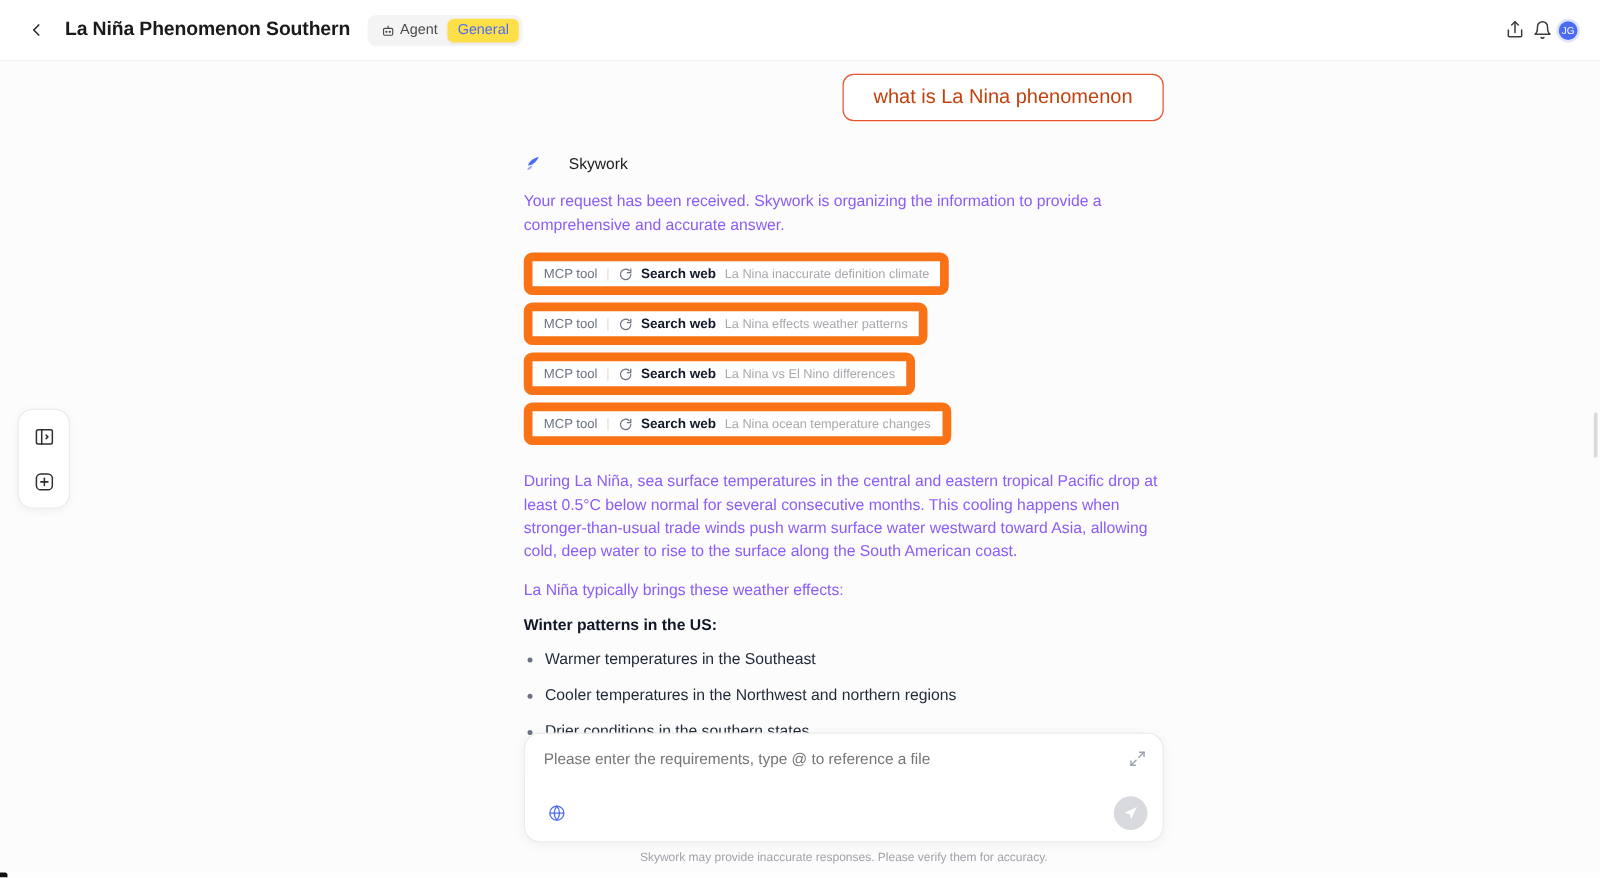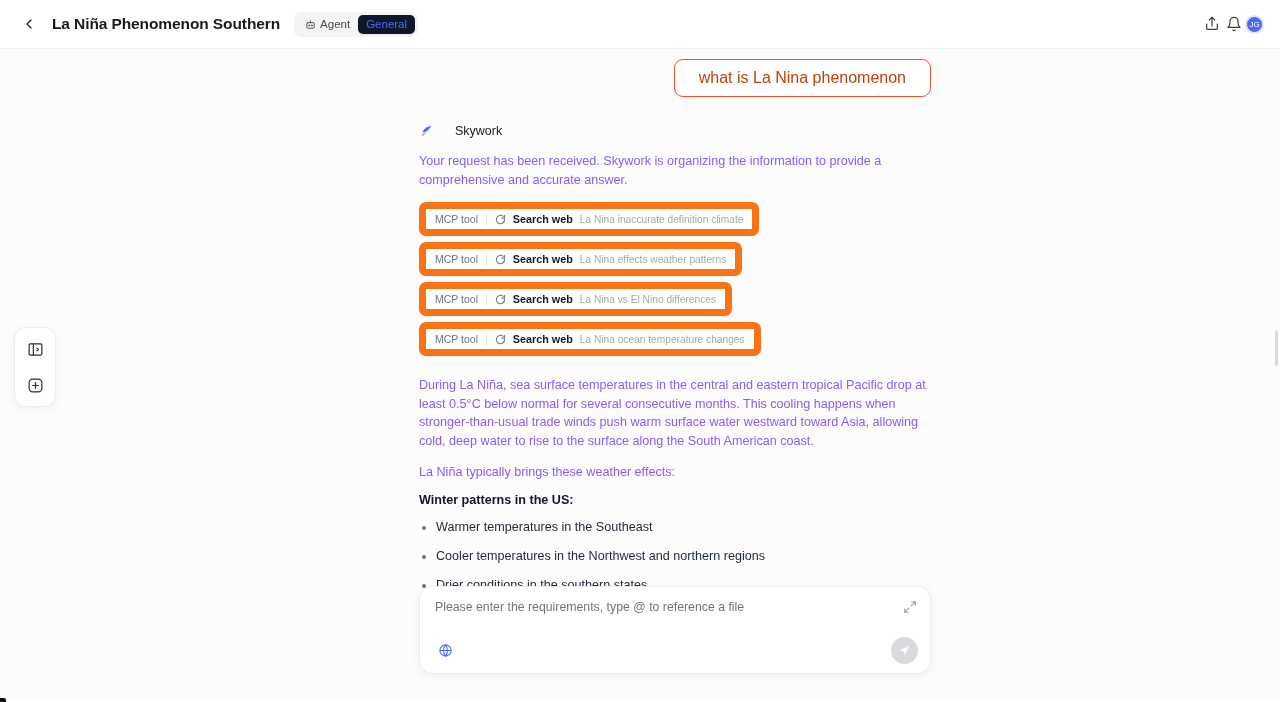--- a/index.html
+++ b/index.html
@@ -44,21 +44,21 @@
     padding: 3px;
     height: 25px;
   }
   .mode-pill {
     display: flex; align-items: center; gap: 4px;
     font-size: 11.5px; color: #4a4a4a;
     padding: 2px 8px; border-radius: 5px;
     cursor: pointer; height: 19px;
   }
   .mode-pill.active {
-    background: #0f172a; color: #4b6bf5; font-weight: normal;
+    background: #fde047; color: #4b6bf5; font-weight: normal;
     box-shadow: 0 1px 2px rgba(0,0,0,.06);
   }
   .topbar-right {
     margin-left: auto;
     display: flex; align-items: center; 
   }
   .icon-btn {
     width: 22px; height: 22px;
     display: flex; align-items: center; justify-content: center;
     color: #3d3d3d; cursor: pointer; border-radius: 5px;
@@ -392,16 +392,17 @@
         <path d="M12 3a14 14 0 0 1 0 18a14 14 0 0 1 0-18z"></path>
       </svg>
     </div>
     <div class="send-btn">
       <svg width="13" height="13" viewBox="0 0 24 24" fill="currentColor">
         <path d="M3 11.5L21 3l-8.2 18-2.3-7.2L3 11.5z"></path>
       </svg>
     </div>
   </div>
 
+  <div class="disclaimer">Skywork may provide inaccurate responses. Please verify them for accuracy.</div>
 
   <div class="scroll-hint"></div>
   <div class="bottom-edge"></div>
 </div>
 
 </body></html>

